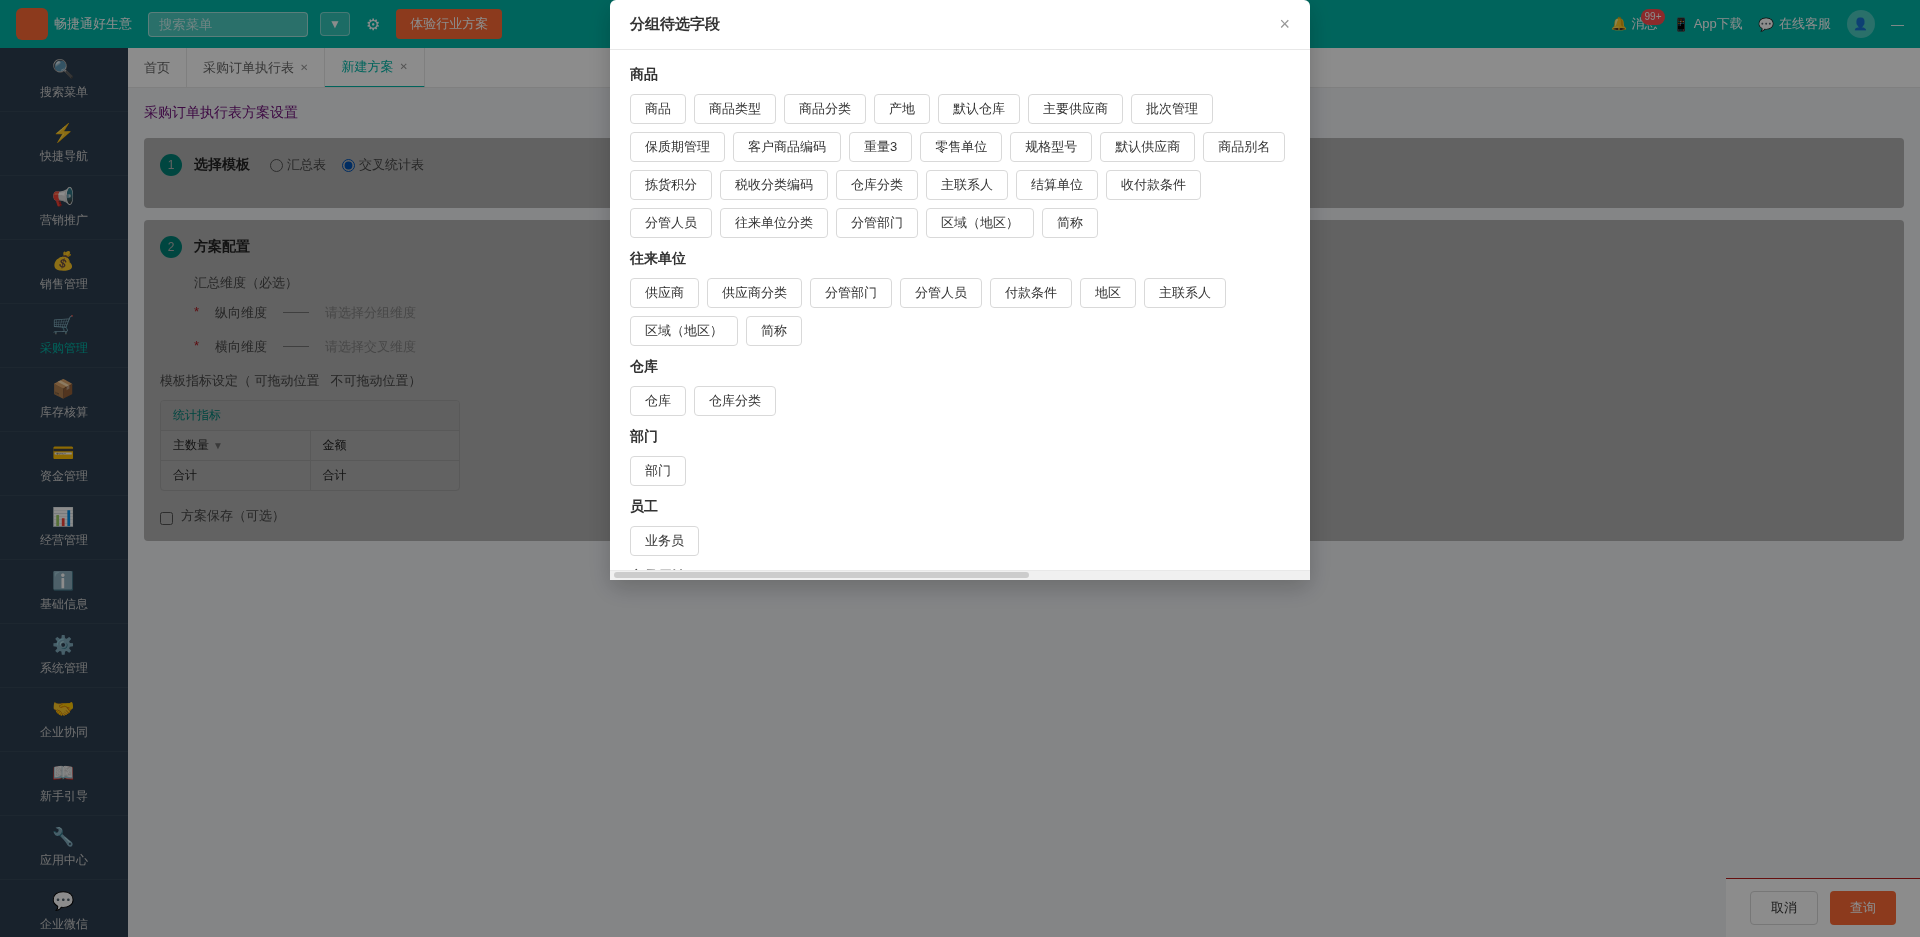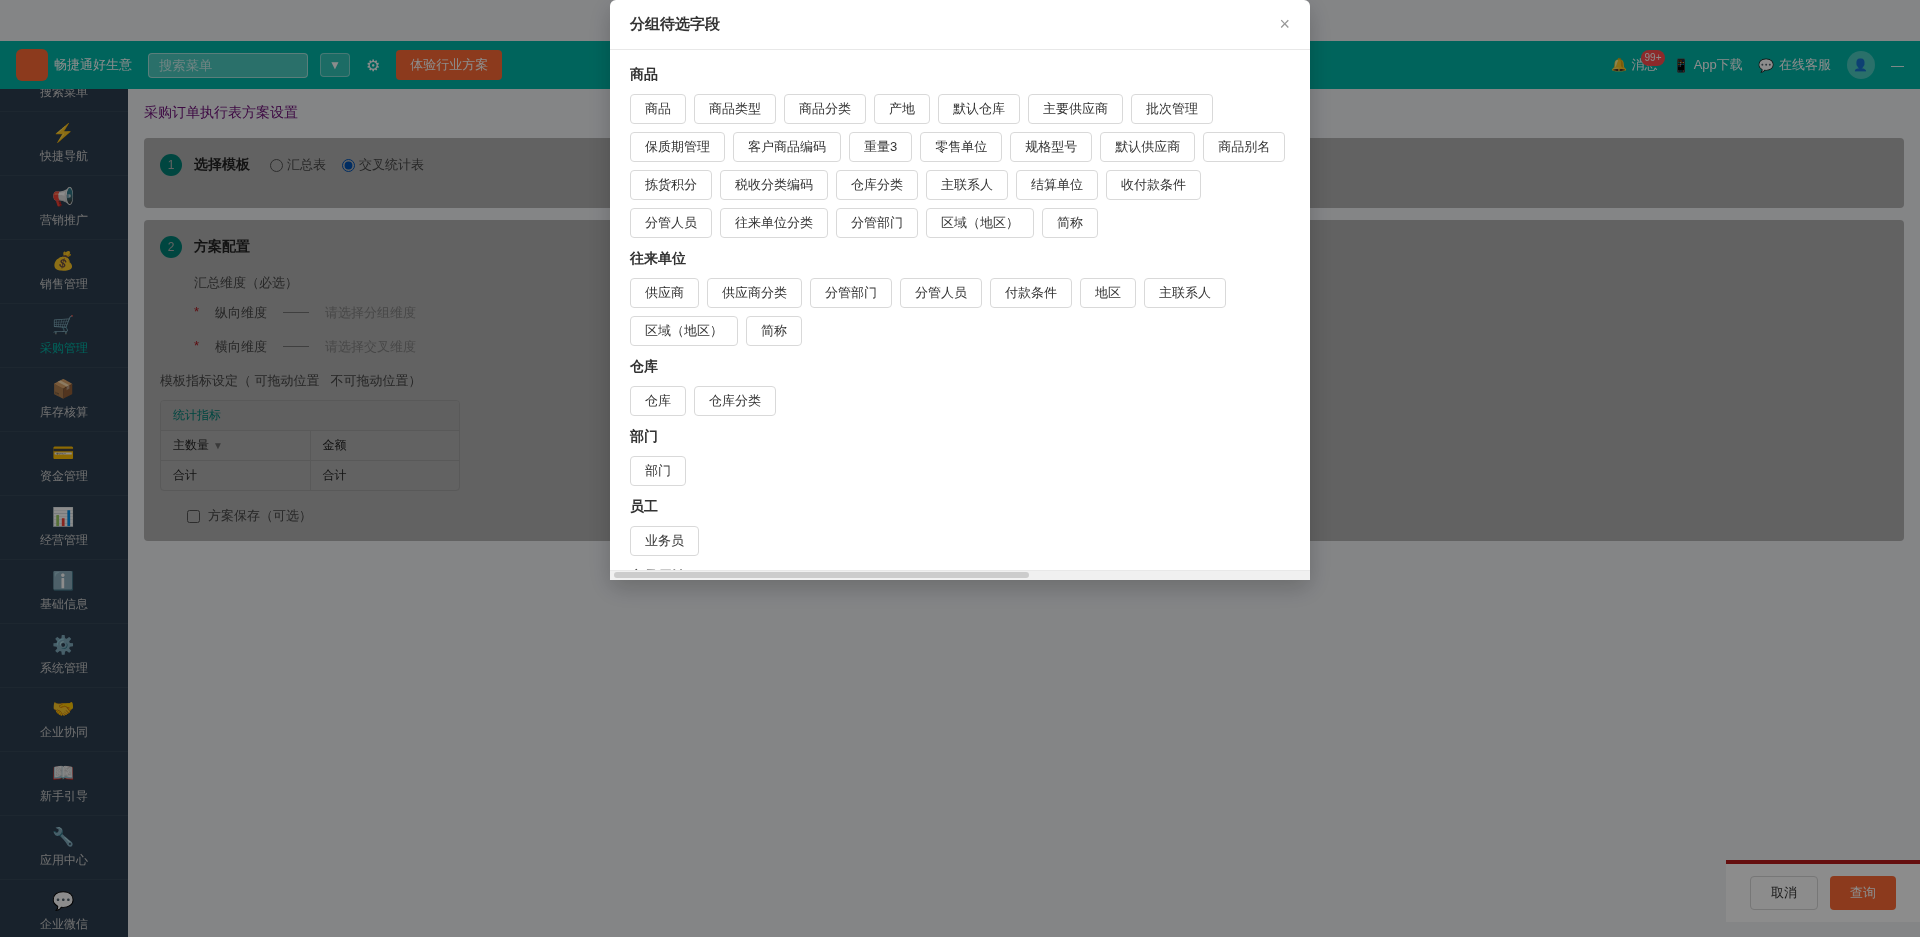--- a/index.html
+++ b/index.html
@@ -9,21 +9,20 @@
     .top-header {
       height: 48px;
       background: #00b7a8;
       display: flex;
       align-items: center;
       padding: 0 16px;
       gap: 12px;
       position: fixed;
       top: 0; left: 0; right: 0;
       z-index: 100;
-      margin-top: 41px;
     }
     .logo-area {
       display: flex;
       align-items: center;
       gap: 6px;
       width: 120px;
     }
     .logo-icon {
       width: 32px; height: 32px;
       background: #ff6b35;
@@ -179,24 +178,24 @@
       font-size: 12px;
       flex-shrink: 0;
     }
     .step-label { font-size: 14px; font-weight: bold; color: #333; }
     .radio-group { display: flex; align-items: center; gap: 16px; margin-left: 8px; }
     .radio-option { display: flex; align-items: center; gap: 4px; color: #666; font-size: 13px; cursor: pointer; }
 
     
     .bottom-btn-row {
       position: fixed;
-      bottom: 15px; right: 0;
+      bottom: 0; right: 0;
       background: white;
       padding: 12px 24px;
-      border-top: 4px solid #b91c1c;
+      border-top: 1px solid #b91c1c;
       display: flex;
       gap: 12px;
       z-index: 200;
     }
     .btn-cancel {
       background: white;
       border: 1px solid #d9d9d9;
       border-radius: 4px;
       padding: 7px 20px;
       cursor: pointer;
@@ -466,21 +465,21 @@
           <span>主数量</span>
           <span style="color: #999; font-size: 10px;">▼</span>
         </div>
         <div style="flex: 1; padding: 6px 12px; font-size: 12px;">金额</div>
       </div>
       <div style="display: flex;">
         <div style="flex: 1; padding: 6px 12px; font-size: 12px; border-right: 1px solid #e8e8e8;">合计</div>
         <div style="flex: 1; padding: 6px 12px; font-size: 12px;">合计</div>
       </div>
     </div>
-    <div style="margin-top: 16px; display: flex; align-items: center; gap: 8px; margin-left: 27px;">
+    <div style="margin-top: 16px; display: flex; align-items: flex-end; gap: 8px;">
       <input type="checkbox" style="">
       <span style="font-size: 13px; color: #666;">方案保存（可选）</span>
     </div>
   </div>
 </div>
 
 <div class="modal-overlay">
   <div class="modal">
 
     <div class="modal-header">

